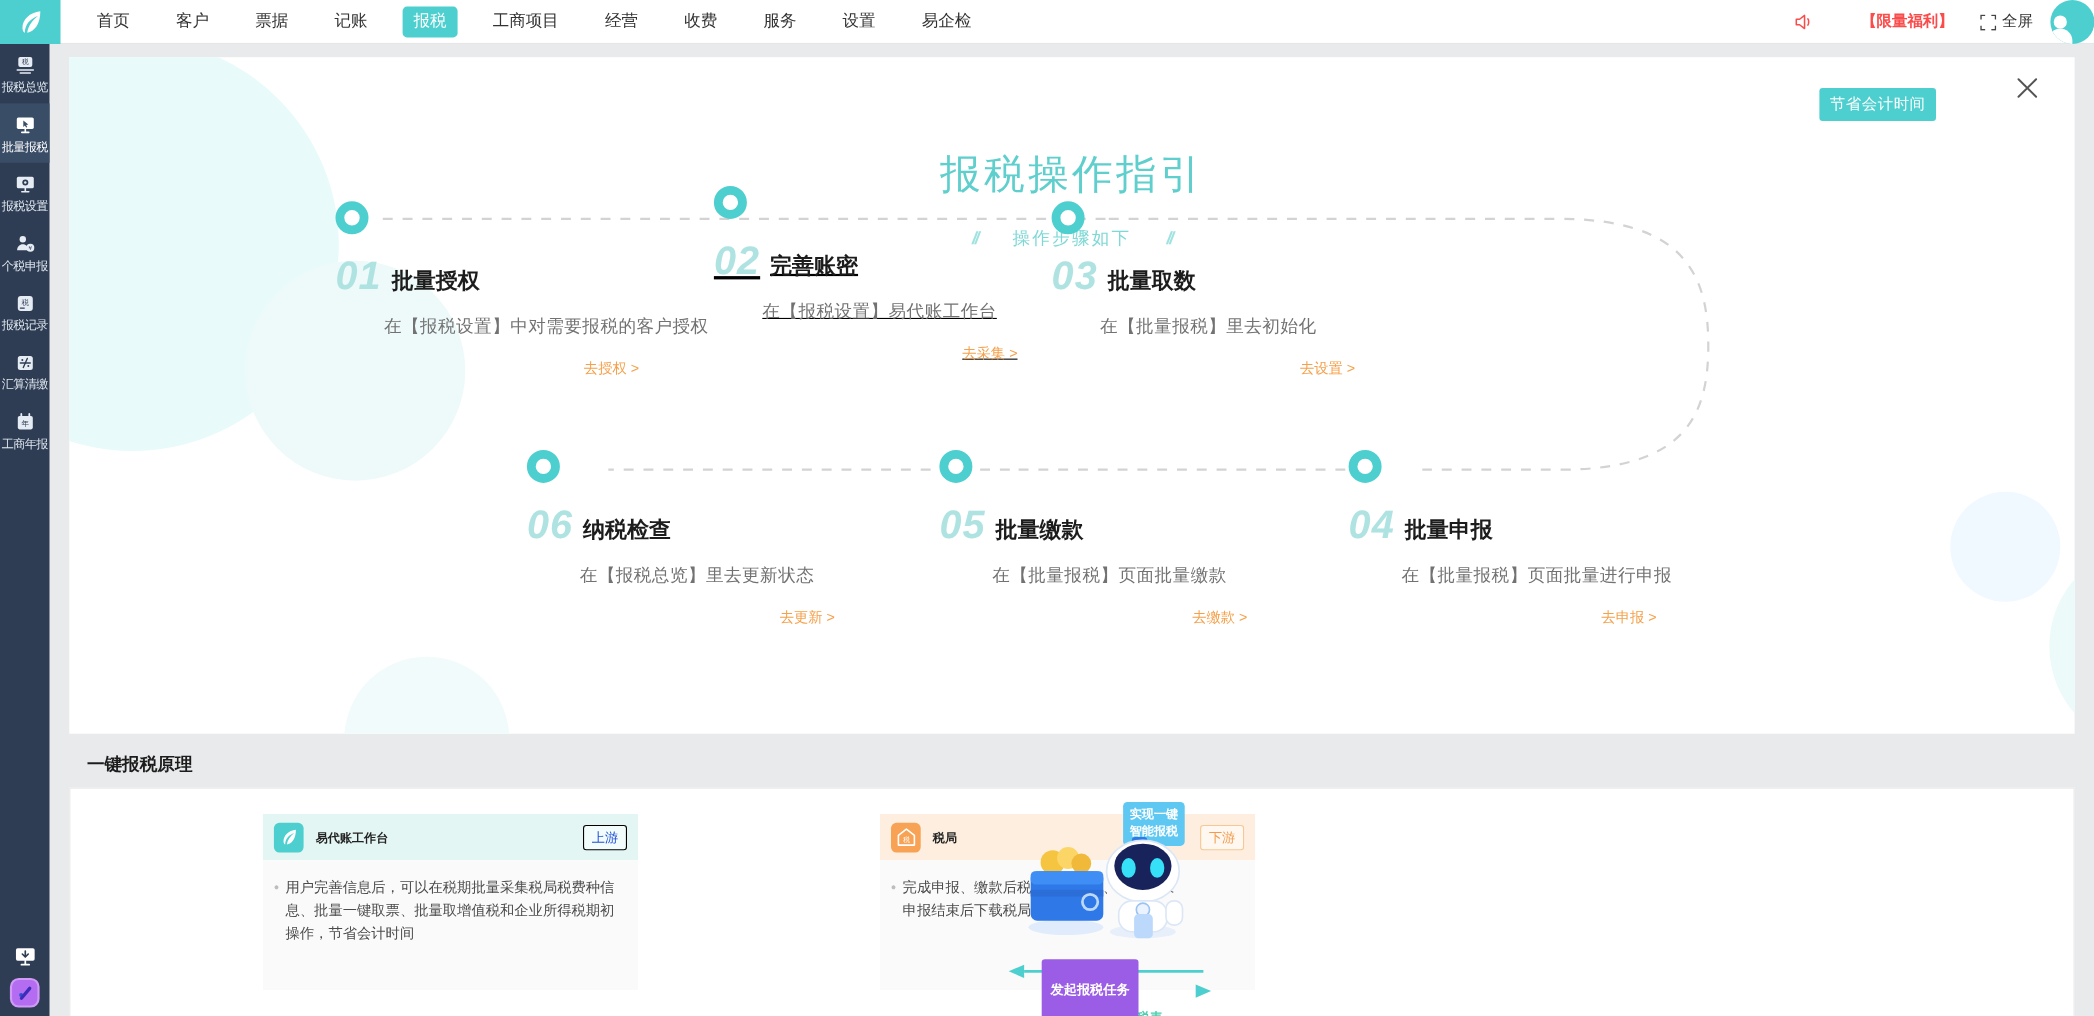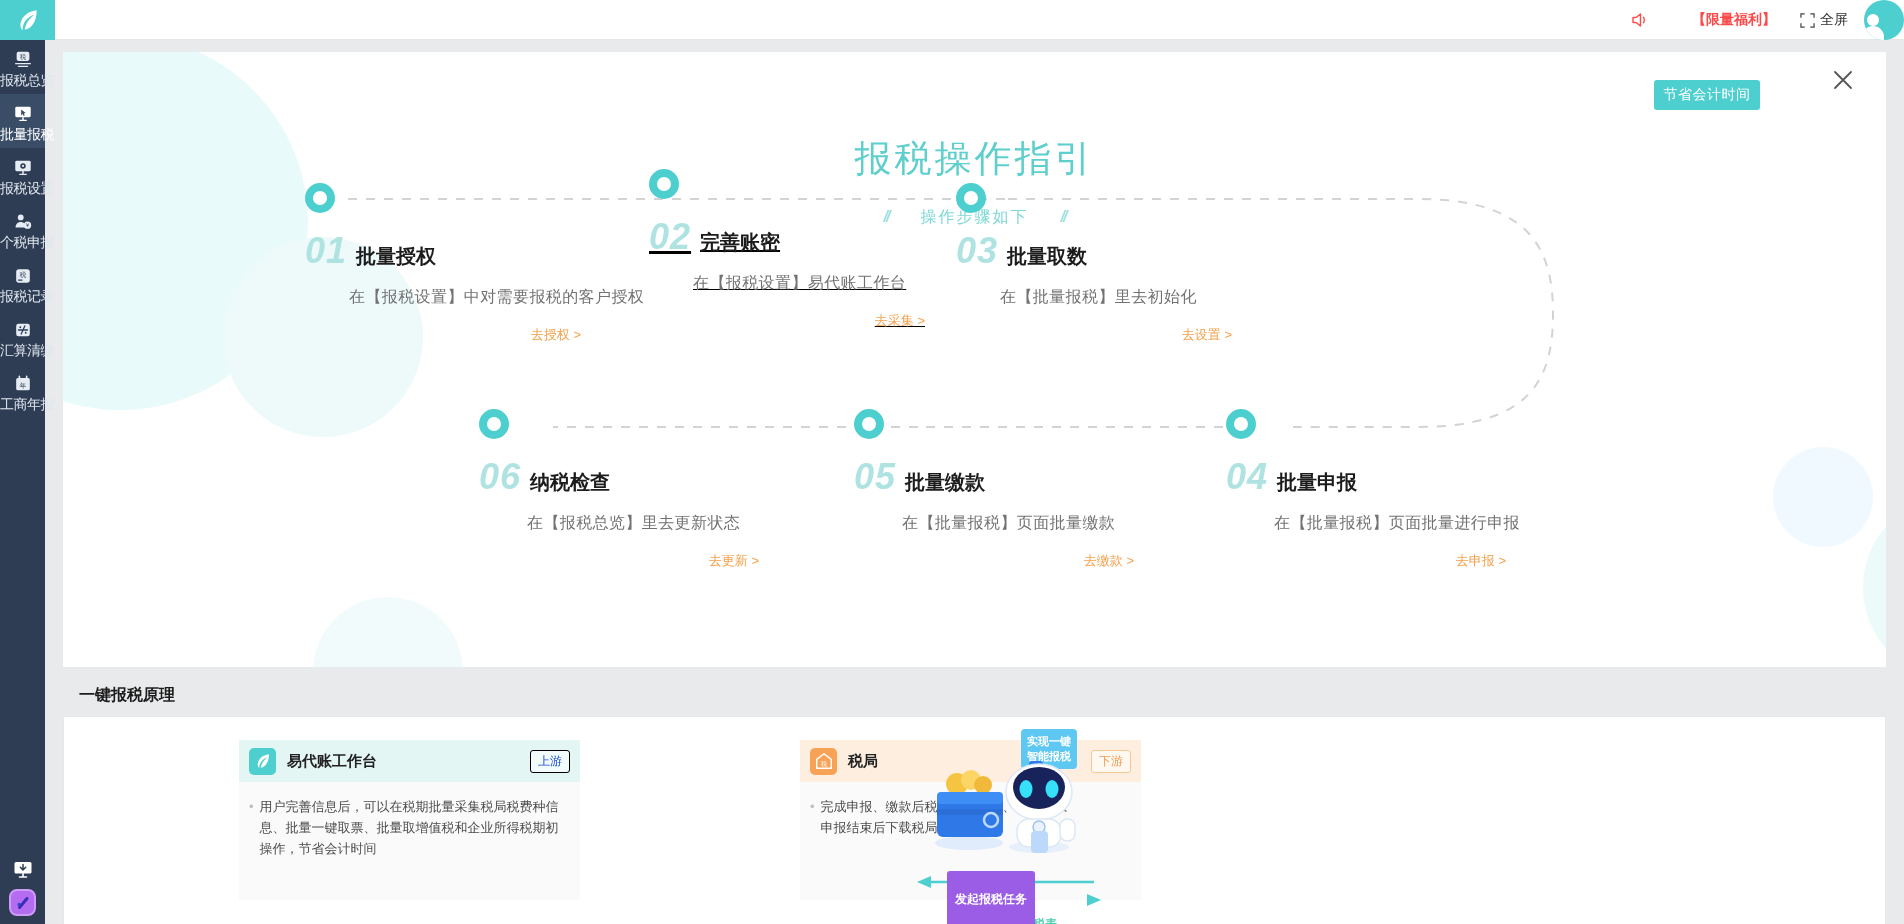--- a/index.html
+++ b/index.html
@@ -41,21 +41,21 @@
   .sidebar {
     position: absolute; top: 40px; left: 0; width: 45px; height: 884px;
     background: #2e3d54; z-index: 15;
   }
   .side-item {
     width: 45px; padding: 9px 0 7px; text-align: center; cursor: pointer;
     color: #c9d2dd;
   }
   .side-item.active { background: #3a4d67; }
   .side-icon { height: 22px; display: flex; align-items: center; justify-content: center; margin-bottom: 3px; }
-  .side-label { font-size: 14px; color: #dfe6ee; line-height: 13px; letter-spacing: -0.5px; white-space: nowrap;}
+  .side-label { font-size: 11px; color: #dfe6ee; line-height: 13px; letter-spacing: -0.5px; white-space: nowrap;}
   .side-item.active .side-label { color: #fff; }
   .side-bottom { position: absolute; bottom: 8px; left: 0; width: 45px; text-align: center;}
   .badge-purple {
     width: 27px; height: 27px; border-radius: 8px; background: #b46cf0;
     margin: 8px auto 0; position: relative; display:flex; align-items:center; justify-content:center;
     border: 2px solid #d09af7;
   }
   
   .main {
     position: absolute; top: 40px; left: 45px; width: 1859px; height: 884px;
@@ -127,21 +127,21 @@
   .fc-left { margin-left: 175px; }
   .fc-right { margin-left: 220px; }
   .fc-head {
     height: 42px; display: flex; align-items: center; padding: 0 10px;
   }
   .fc-left .fc-head { background: #e4f6f4; }
   .fc-right .fc-head { background: #fdeedf; }
   .fc-icon { width: 27px; height: 27px; border-radius: 5px; display: flex; align-items: center; justify-content: center; flex:none; }
   .fc-left .fc-icon { background: #4ccfce; }
   .fc-right .fc-icon { background: #f7a254; }
-  .fc-name { font-size: 15px; font-weight: bold; color: #222; margin-left: 11px; }
+  .fc-name { font-size: 11px; font-weight: bold; color: #222; margin-left: 11px; }
   .fc-badge {
     margin-left: auto; font-size: 12px; padding: 2px 7px; border-radius: 3px;
   }
   .fc-left .fc-badge { color: #1d4ed8; border: 1px solid #000000; background: #f2fcfb; }
   .fc-right .fc-badge { color: #f29b4c; border: 1px solid #f8c793; background: #fff8f1; }
   .fc-body { background: #fafafa; padding: 14px 12px 18px 10px; min-height: 118px; }
   .fc-line { display: flex; font-size: 13px; color: #4b4b4b; line-height: 21px; }
   .fc-dot { color: #bdbdbd; margin-right: 6px; font-size: 13px; line-height: 21px; }
   
   .center-ill { position: absolute; left: 845px; top: 12px; width: 200px; text-align: center; }
@@ -161,20 +161,33 @@
   }
 </style>
 </head>
 <body>
 
 <div class="topbar">
   <div class="logo-box">
     <svg class="logo-glyph" viewBox="0 0 24 24">
       <path d="M20 3C11 4 5 10 5 17c0 2 1 4 2 4 0-7 5-12 11-14-5 4-8 8-9 14 6-1 11-7 11-18z" fill="#ffffff"></path>
     </svg>
+  </div>
+  <div class="nav">
+    <div class="nav-item">首页</div>
+    <div class="nav-item">客户</div>
+    <div class="nav-item">票据</div>
+    <div class="nav-item">记账</div>
+    <div class="nav-item active">报税</div>
+    <div class="nav-item">工商项目</div>
+    <div class="nav-item">经营</div>
+    <div class="nav-item">收费</div>
+    <div class="nav-item">服务</div>
+    <div class="nav-item">设置</div>
+    <div class="nav-item">易企检</div>
   </div>
   <div class="top-right">
     <div class="sound-icon">
       <svg width="20" height="18" viewBox="0 0 20 18">
         <path d="M3 6.5h3L10.5 3v12L6 11.5H3z" fill="none" stroke="#fb4b4b" stroke-width="1.4" stroke-linejoin="round"></path>
         <path d="M13.5 6.2c1 .8 1 4.8 0 5.6" fill="none" stroke="#fb4b4b" stroke-width="1.4" stroke-linecap="round"></path>
         <path d="M15.8 4.4c1.8 1.5 1.8 8.2 0 9.2" fill="none" stroke="#fb4b4b" stroke-width="1.3" stroke-linecap="round" opacity="0"></path>
       </svg>
     </div>
     <div class="welfare">【限量福利】</div>

